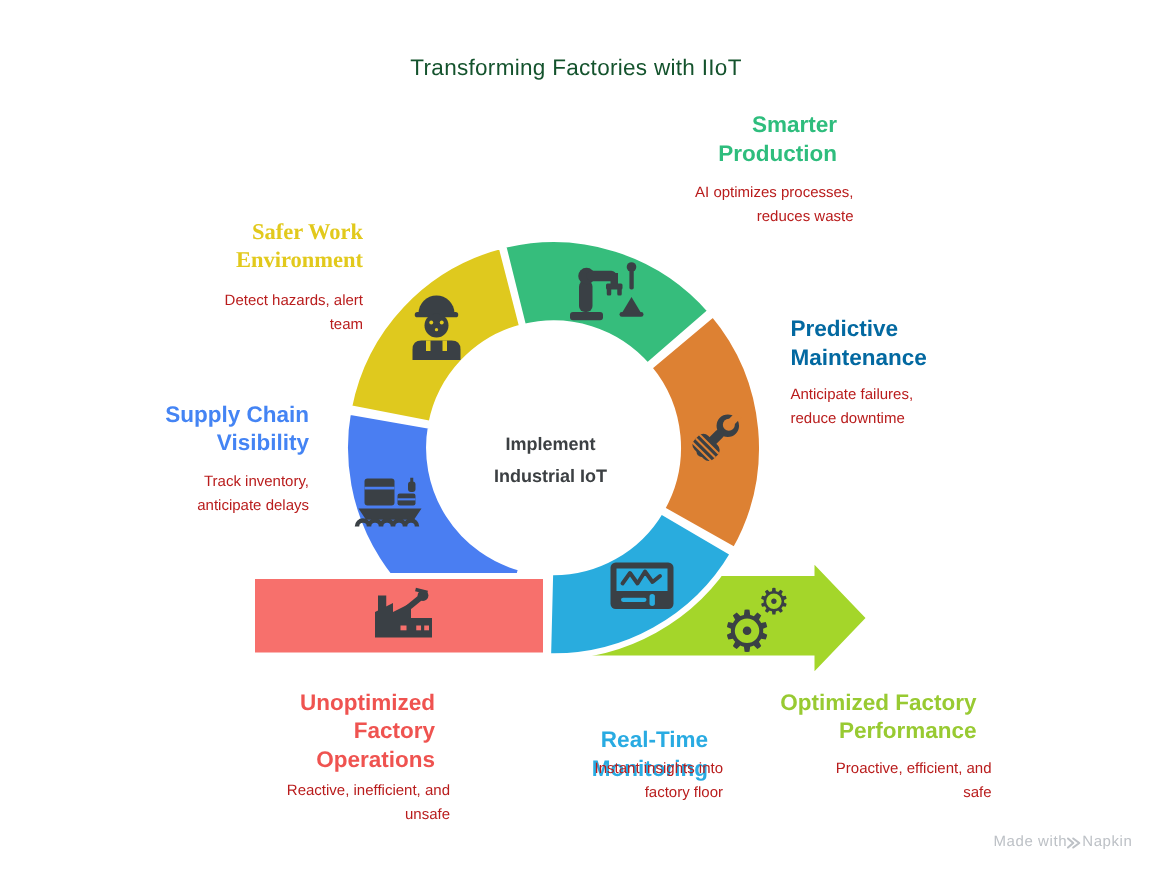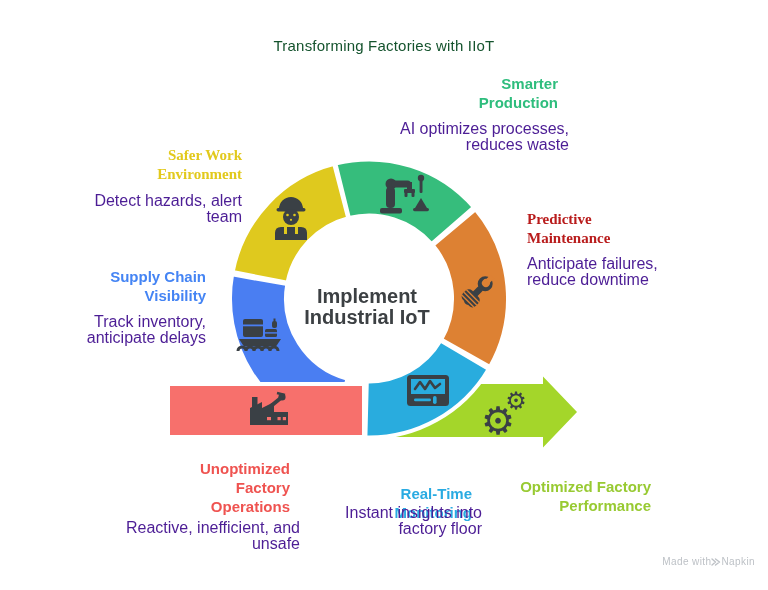--- a/index.html
+++ b/index.html
@@ -1,24 +1,24 @@
 <!DOCTYPE html>
 <html><head>
 <meta charset="utf-8">
 <style>
   html,body{margin:0;padding:0;background:#fff;}
   #page{position:relative;width:768px;height:590px;background:#ffffff;overflow:hidden;
         font-family:"Liberation Sans",sans-serif;}
   .abs{position:absolute;white-space:pre-line;}
   .title{font-size:15px;color:#14532d;text-align:center;letter-spacing:.2px;}
   .h{font-size:15px;font-weight:700;line-height:19px;}
-  .b{font-size:16px;line-height:15.5px;color:#4c1d95;}
-  .c-green{color:#2EBD7D;} .c-orange{color:#b91c1c;font-family:Liberation Serif, serif;} .c-yellow{color:#E2C91C;}
-  .c-blue{color:#4484F4;} .c-red{color:#EF5350;} .c-cyan{color:#29ABE2;} .c-lime{color:#98CA32;margin-top:18px;}
-  .center-label{font-size:20px;font-weight:700;line-height:21px;color:#3C4043;text-align:center;}
+  .b{font-size:10px;line-height:15.5px;color:#b91c1c;}
+  .c-green{color:#2EBD7D;} .c-orange{color:#0369a1;} .c-yellow{color:#E2C91C;}
+  .c-blue{color:#4484F4;} .c-red{color:#EF5350;} .c-cyan{color:#29ABE2;} .c-lime{color:#98CA32;}
+  .center-label{font-size:12px;font-weight:700;line-height:21px;color:#3C4043;text-align:center;}
   .ta-c{text-align:right;} .ta-r{text-align:right;} .ta-l{text-align:left;}
   #wm{position:absolute;right:13px;top:556px;display:flex;align-items:center;gap:0;
       font-size:10px;color:#BDC1C6;letter-spacing:.4px;}
   svg text.gear{font-family:"DejaVu Sans",sans-serif;}
 </style>
 </head>
 <body>
 
 <div id="page">
 
@@ -138,20 +138,22 @@
   <div class="abs b ta-c" style="left:80px;top:520px;width:220px;">Reactive, inefficient, and
 unsafe</div>
 
   <div class="abs h c-cyan ta-c" style="left:272px;top:484px;width:200px;">Real-Time
 Monitoring</div>
   <div class="abs b ta-c" style="left:262px;top:505px;width:220px;">Instant insights into
 factory floor</div>
 
   <div class="abs h c-lime ta-c" style="left:451px;top:459px;width:200px;">Optimized Factory
 Performance</div>
+  <div class="abs b ta-c" style="left:441px;top:505px;width:220px;">Proactive, efficient, and
+safe</div>
 
   <div id="wm">
     <span>Made with</span>
     <svg width="10" height="10" viewBox="0 0 10 10">
       <path d="M1 2 L4.5 5 L1 8 M4.5 2 L8.5 5 L4.5 8" stroke="#BDC1C6" stroke-width="1.4" fill="none" stroke-linecap="round" stroke-linejoin="round"></path>
     </svg>
     <span>Napkin</span>
   </div>
 
 </div>

